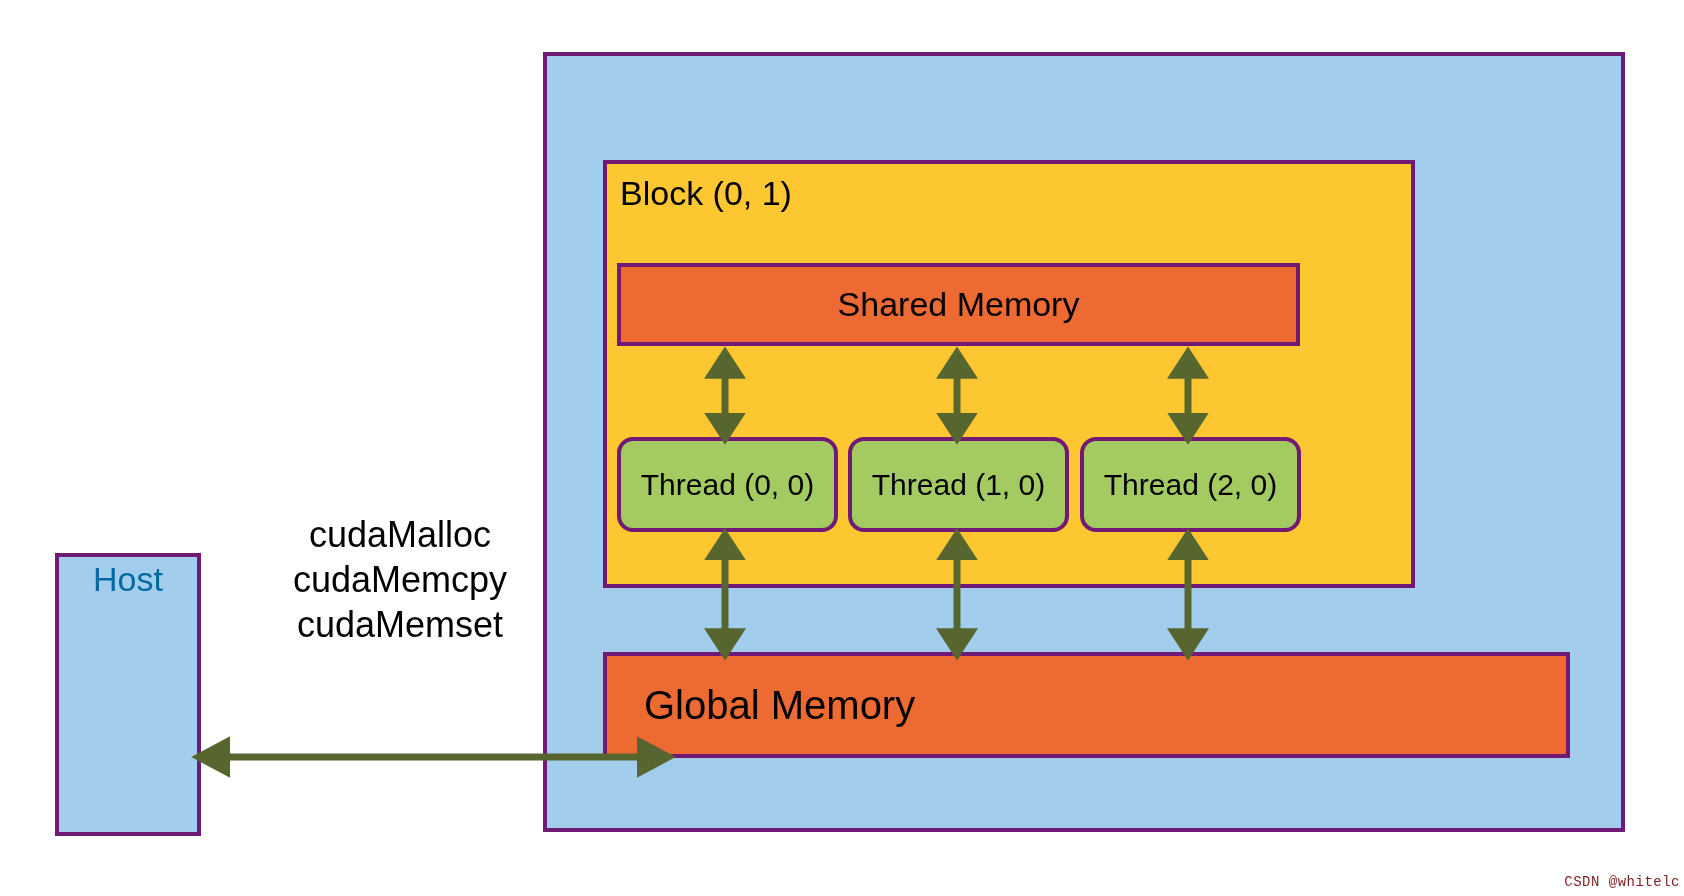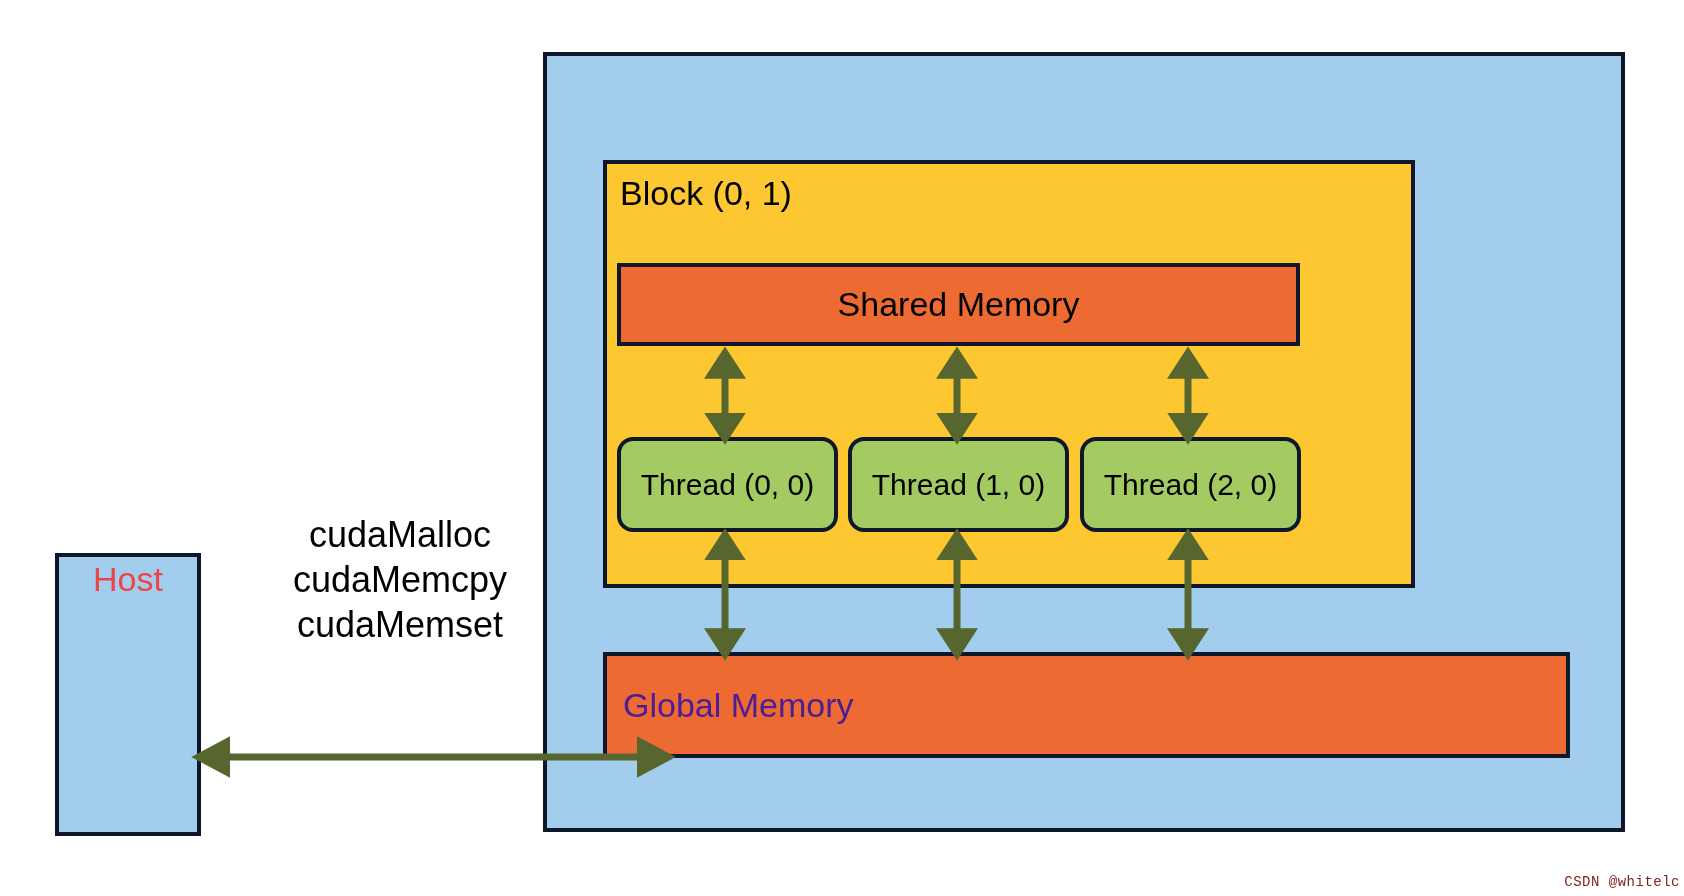--- a/index.html
+++ b/index.html
@@ -13,21 +13,21 @@
   #canvas {
     position: relative;
     width: 1684px;
     height: 896px;
     background: #ffffff;
     overflow: hidden;
   }
   .box {
     position: absolute;
     box-sizing: border-box;
-    border: 4px solid #0f172a;
+    border: 4px solid #701a75;
   }
   .grid-box {
     left: 543px;
     top: 52px;
     width: 1082px;
     height: 780px;
     background: #a3cdec;
   }
   .grid-label {
     position: absolute;
@@ -88,40 +88,40 @@
   .global-mem-box {
     left: 603px;
     top: 652px;
     width: 967px;
     height: 106px;
     background: #ed6b33;
     display: flex;
     align-items: center;
   }
   .global-mem-label {
-    font-size: 34px;
-    color: #4c1d95;
-    white-space: nowrap;
-    padding-left: 16px;
+    font-size: 40px;
+    color: #000000;
+    white-space: nowrap;
+    padding-left: 37px;
   }
   .host-box {
     left: 55px;
     top: 553px;
     width: 146px;
     height: 283px;
     background: #a3cdec;
   }
   .host-label {
     position: absolute;
     left: 55px;
     top: 560px;
     width: 146px;
     text-align: center;
     font-size: 34px;
-    color: #ef4444;
+    color: #0369a1;
   }
   .api-list {
     position: absolute;
     left: 240px;
     top: 512px;
     width: 320px;
     text-align: center;
     font-size: 36px;
     line-height: 45px;
     color: #000000;

